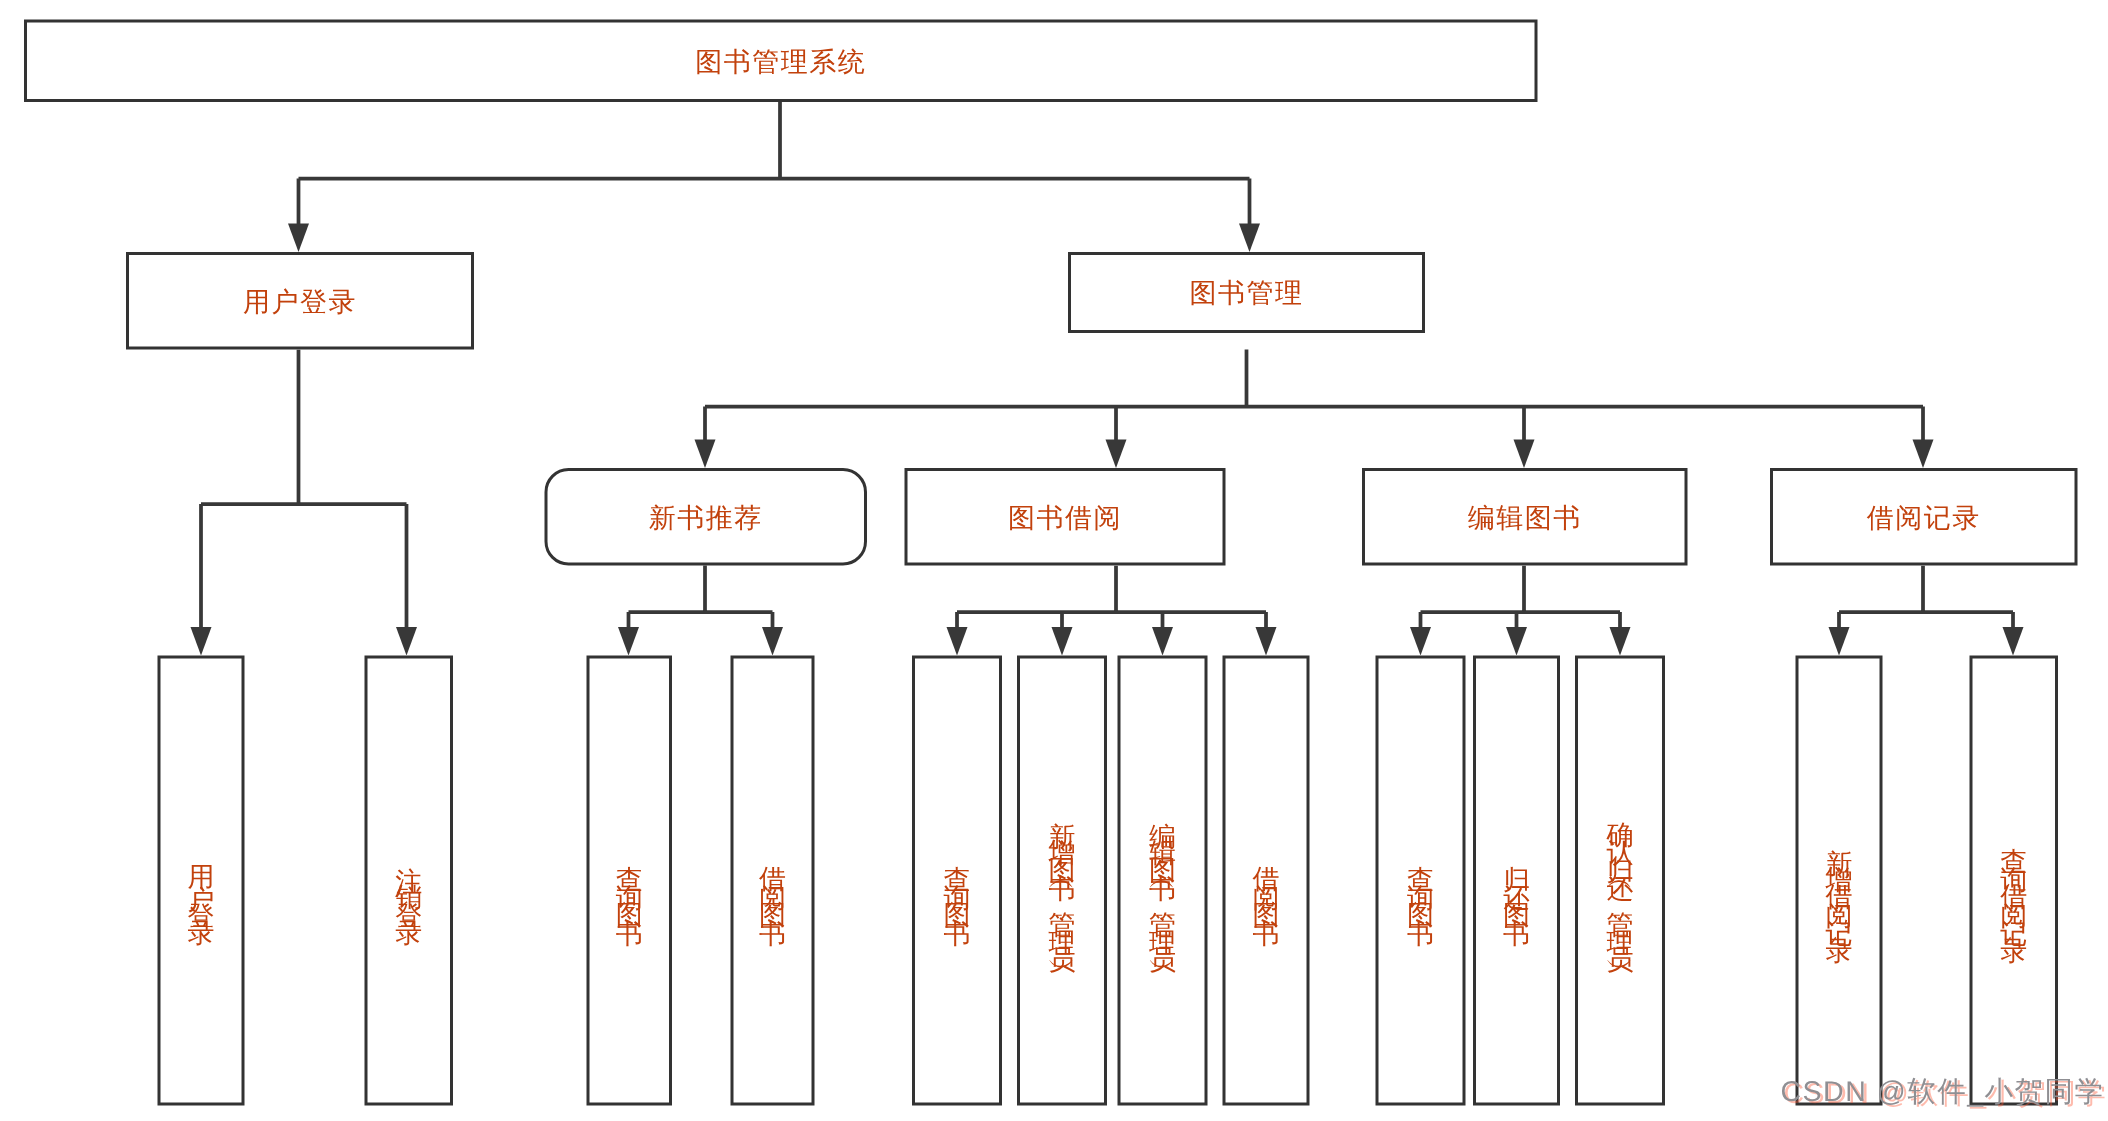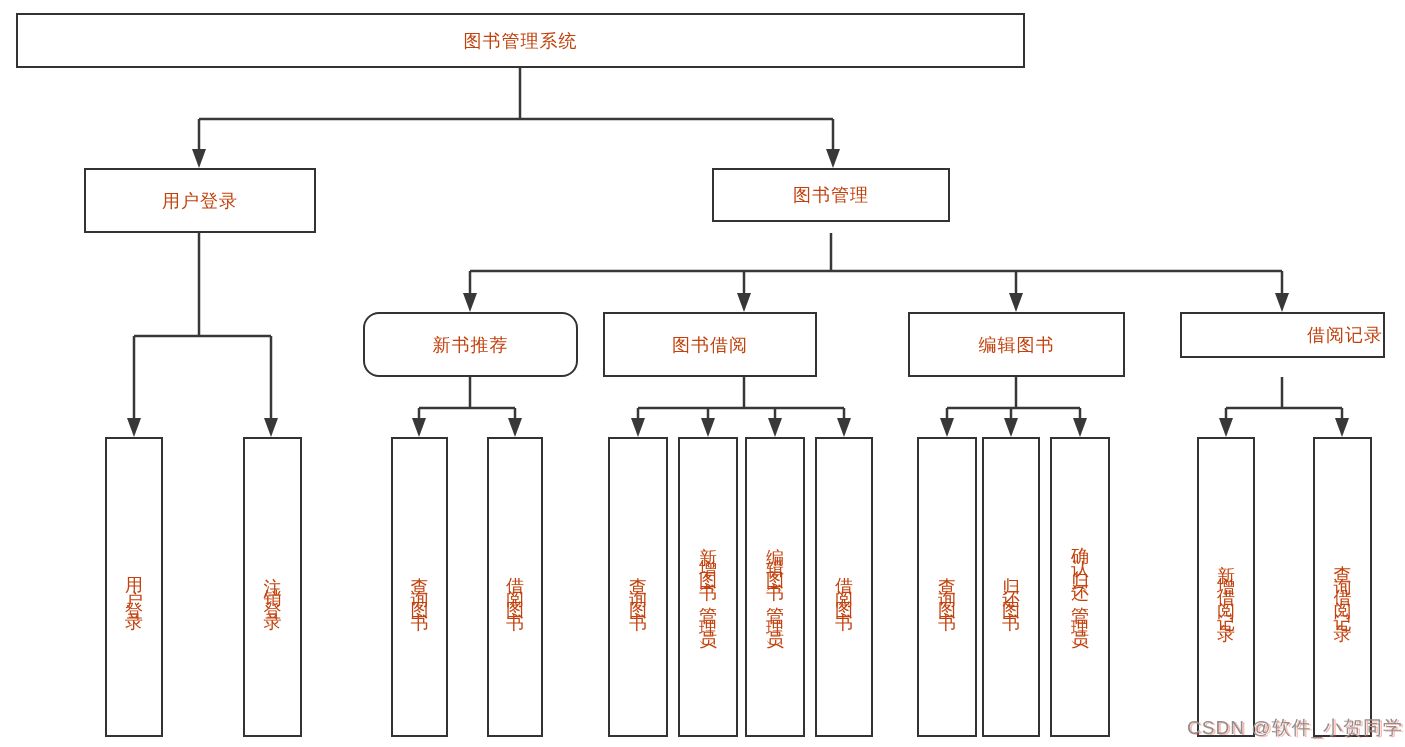--- a/index.html
+++ b/index.html
@@ -113,21 +113,21 @@
 
   <div class="box h-box" style="left:363px; top:312px; width:215px; height:65px;border-radius:16px;">
     <span>新书推荐</span>
   </div>
   <div class="box h-box" style="left:603px; top:312px; width:214px; height:65px;">
     <span>图书借阅</span>
   </div>
   <div class="box h-box" style="left:908px; top:312px; width:217px; height:65px;">
     <span>编辑图书</span>
   </div>
-  <div class="box h-box" style="left:1180px; top:312px; width:205px; height:46px;justify-content:flex-end;">
+  <div class="box h-box" style="left:1180px; top:312px; width:205px; height:65px;">
     <span>借阅记录</span>
   </div>
 
   <div class="box v-box" style="left:105px; top:437px; width:58px; height:300px;">
     <span>用户登录</span>
   </div>
   <div class="box v-box" style="left:243px; top:437px; width:59px; height:300px;">
     <span>注销登录</span>
   </div>
 

